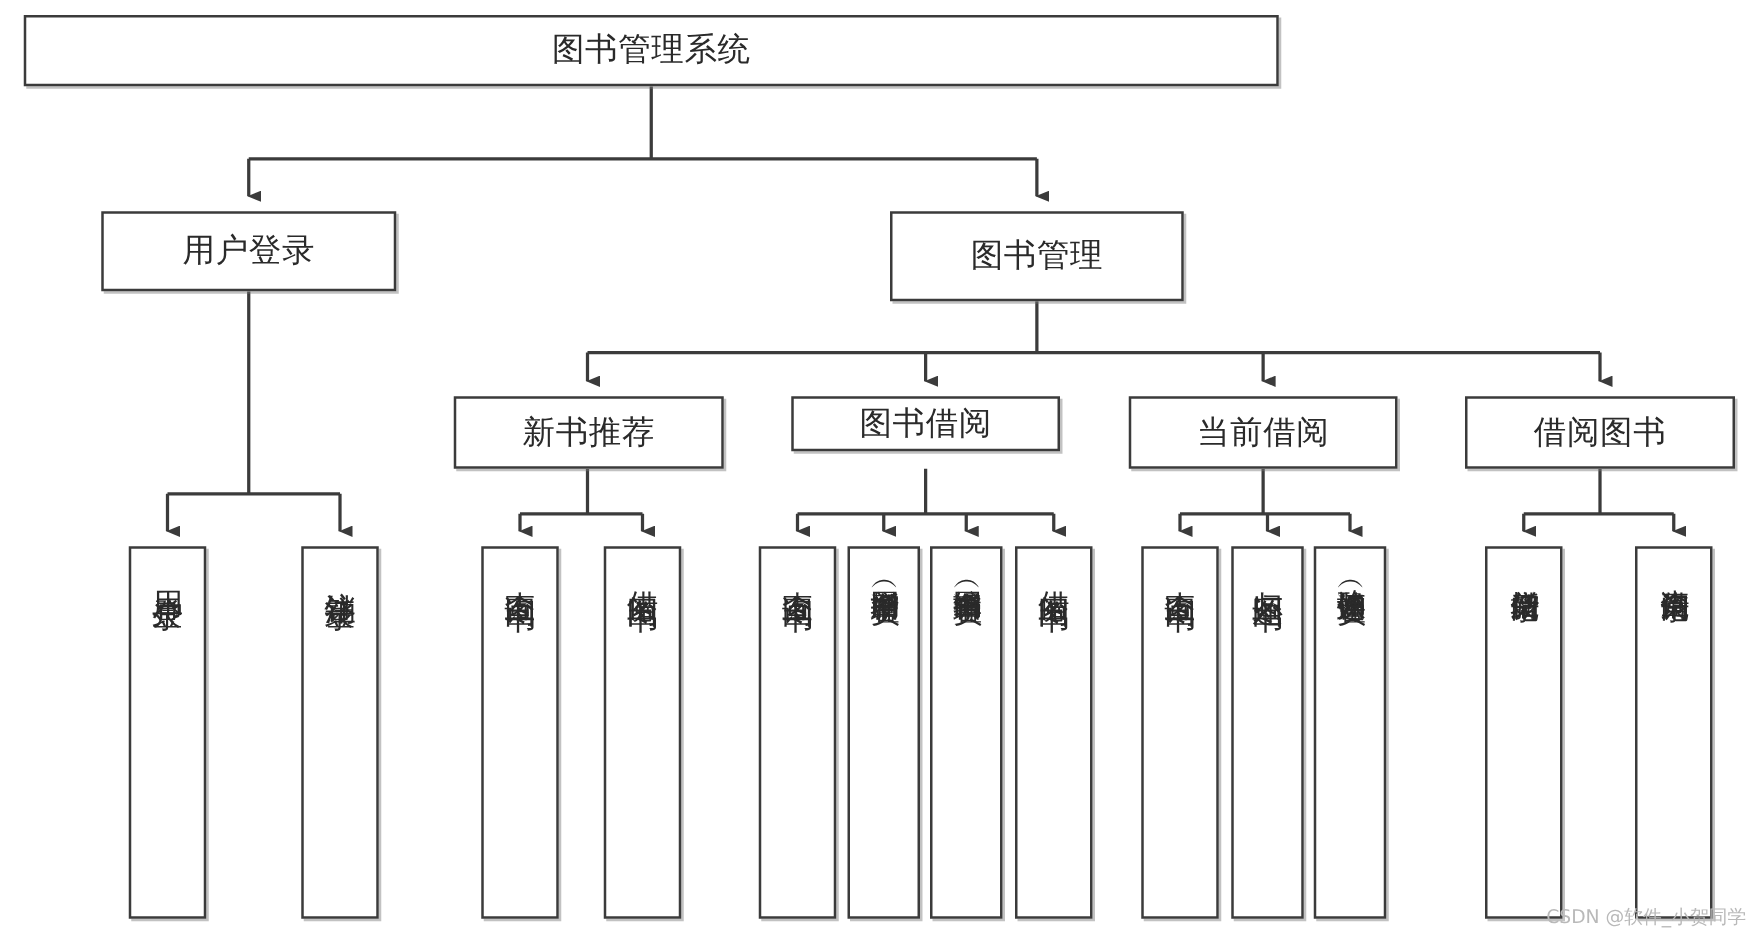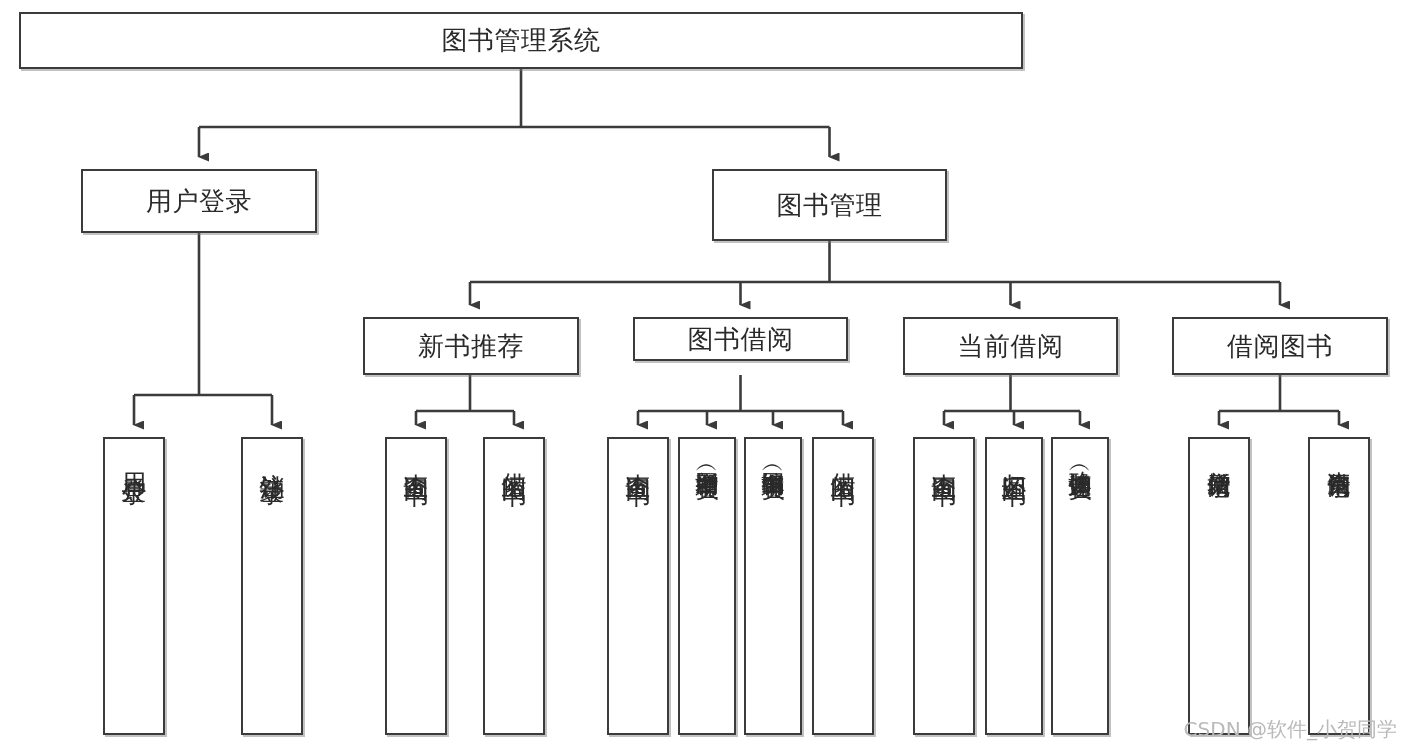--- a/index.html
+++ b/index.html
@@ -60,21 +60,21 @@
     line-height: 1;
   }
   .node.vertical.tight .node-label {
     font-size: 23px;
     letter-spacing: 1px;
   }
   .watermark {
     position: absolute;
     right: 8px;
     bottom: 4px;
-    font-size: 20px;
+    font-size: 15px;
     color: #b9b9b9;
     white-space: nowrap;
     font-family: "DejaVu Sans", "Liberation Sans", sans-serif;
   }
 </style>
 </head>
 <body>
 
 <div id="diagram-root">
 

